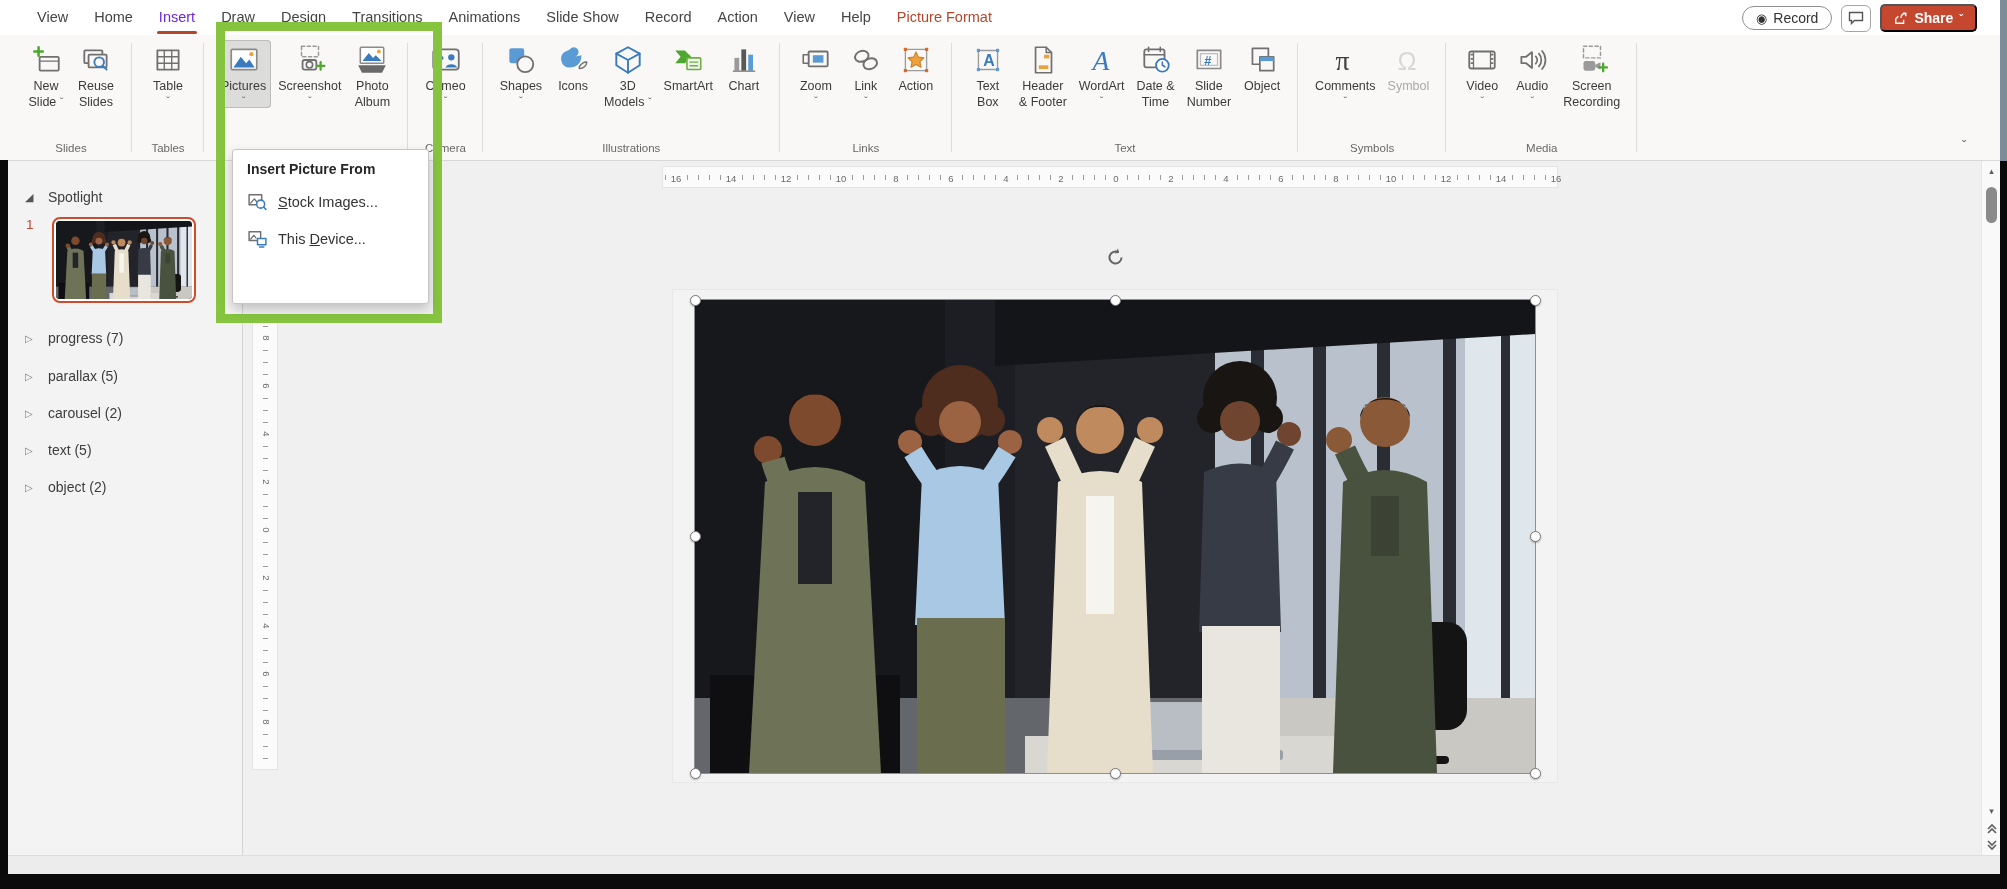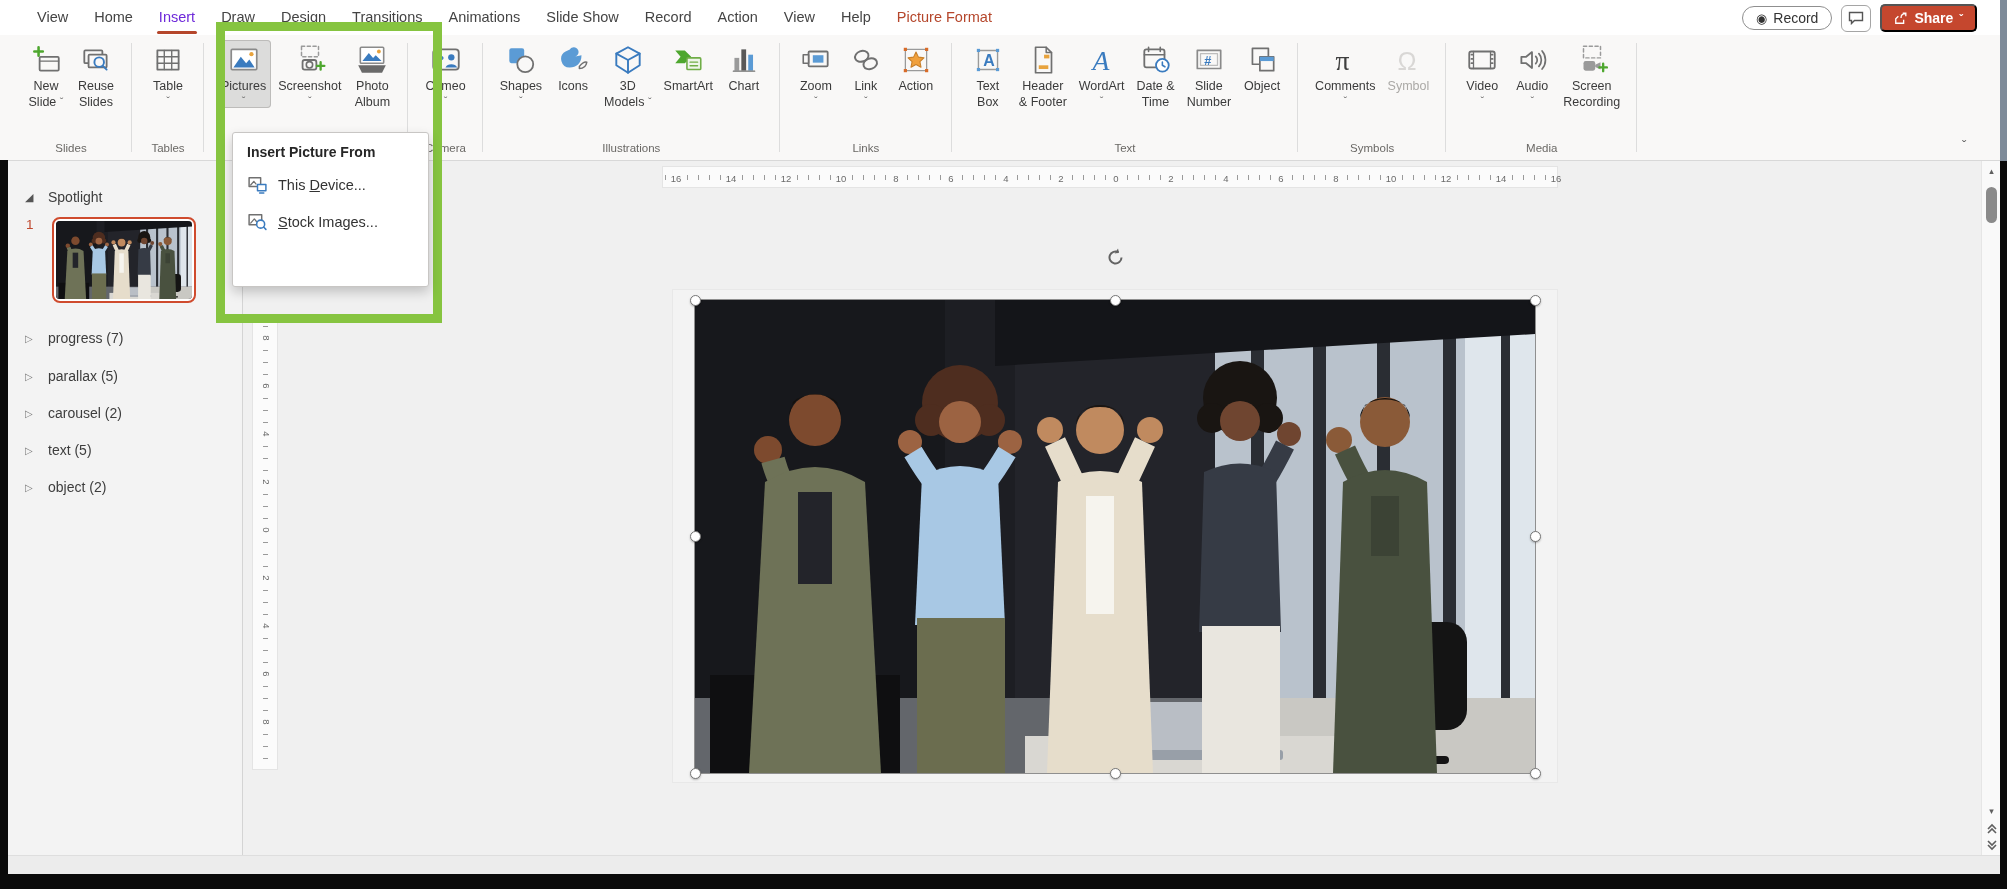--- a/index.html
+++ b/index.html
@@ -28,21 +28,21 @@
   .rlabel { height:21px; font-size:11.5px; color:#6a6865; text-align:center; line-height:18px; }
   .rbtn { display:flex; flex-direction:column; align-items:center; min-width:48px; padding:3px 5px 1px; border-radius:4px; font-size:12.5px; color:#3b3b3b; line-height:1.25; text-align:center; cursor:default; }
   .rbtn .ric { width:34px; height:34px; margin-bottom:2px; flex:none; }
   .rbtn.selected { background:#dcdcdb; box-shadow: inset 0 0 0 1px #bdbcba; }
   .rbtn.disabled { color:#aba9a6; }
   .chev { font-size:11px; color:#5f5f5f; line-height:1.1; }
   .ribbon-collapse { position:absolute; left:1962px; top:138px; font-size:13px; color:#5f5f5f; }
   
   .green-box { position:absolute; left:216px; top:22px; width:226px; height:301px; border:9px solid #86c440; pointer-events:none; z-index:30; }
   
-  .dropdown { position:absolute; left:232px; top:132px; width:197px; height:155px; background:#fff; border:1px solid #c8c6c4; border-radius:3px; box-shadow:0 5px 12px rgba(0,0,0,.2); z-index:40; padding:9px 0 0 0; }
+  .dropdown { position:absolute; left:232px; top:149px; width:197px; height:155px; background:#fff; border:1px solid #c8c6c4; border-radius:3px; box-shadow:0 5px 12px rgba(0,0,0,.2); z-index:40; padding:9px 0 0 0; }
   .dd-title { font-size:14px; font-weight:bold; color:#262626; padding:2px 14px 6px; }
   .dd-item { display:flex; align-items:center; gap:10px; height:37px; padding:0 14px; font-size:14.5px; color:#333; cursor:default; }
   .dd-item .dic { width:21px; height:21px; flex:none; }
   
   .sidebar { position:absolute; left:8px; top:161px; width:235px; height:694px; background:#f3f3f3; border-right:1px solid #d4d4d4; }
   .side-row { position:absolute; left:0; display:flex; align-items:center; gap:11px; height:24px; padding-left:17px; font-size:14px; color:#3d3d3d; cursor:default; }
   .tri { font-size:10px; color:#7c7c7c; width:12px; }
   .tri.exp { color:#555; font-size:11px; }
   .thumb-wrap { position:absolute; left:44px; top:56px; width:144px; height:86px; }
   .thumb-num { position:absolute; left:-26px; top:0px; font-size:13.5px; color:#c0492f; }
@@ -666,35 +666,35 @@
         <path d="M13 1.5 L14 5.8 L9.7 6.6 Z" fill="#636363"></path>
       </svg>
   </div>
 
   <div class="green-box"></div>
   <div class="dropdown">
     <div class="dd-title">Insert Picture From</div>
     <div id="dd-items">
         <div class="dd-item">
           <span class="dic"><svg viewBox="0 0 20 20" width="100%" height="100%" fill="none" stroke-linecap="round" stroke-linejoin="round">
+              <rect x="2" y="3.5" width="12" height="9.5" stroke="#707070" stroke-width="1.4"></rect>
+              <path d="M3.5 11.5 L7 7.5 L9 10" stroke="#707070" stroke-width="1.2"></path>
+              <circle cx="13" cy="12.5" r="3.8" fill="#fff" stroke="#3a7bbf" stroke-width="1.5"></circle>
+              <path d="M15.8 15.3 L18 17.5" stroke="#3a7bbf" stroke-width="1.5"></path>
+            </svg></span>
+          <span><u>S</u>tock Images...</span>
+        </div>
+        <div class="dd-item">
+          <span class="dic"><svg viewBox="0 0 20 20" width="100%" height="100%" fill="none" stroke-linecap="round" stroke-linejoin="round">
               <rect x="2" y="3.5" width="11" height="8.5" stroke="#707070" stroke-width="1.4"></rect>
               <path d="M3.5 10.5 L6.5 7 L8.5 9.5" stroke="#707070" stroke-width="1.2"></path>
               <rect x="10" y="10" width="8" height="6" fill="#fff" stroke="#3a7bbf" stroke-width="1.4"></rect>
               <path d="M12 18 h4" stroke="#3a7bbf" stroke-width="1.4"></path>
             </svg></span>
           <span>This <u>D</u>evice...</span>
-        </div>
-        <div class="dd-item">
-          <span class="dic"><svg viewBox="0 0 20 20" width="100%" height="100%" fill="none" stroke-linecap="round" stroke-linejoin="round">
-              <rect x="2" y="3.5" width="12" height="9.5" stroke="#707070" stroke-width="1.4"></rect>
-              <path d="M3.5 11.5 L7 7.5 L9 10" stroke="#707070" stroke-width="1.2"></path>
-              <circle cx="13" cy="12.5" r="3.8" fill="#fff" stroke="#3a7bbf" stroke-width="1.5"></circle>
-              <path d="M15.8 15.3 L18 17.5" stroke="#3a7bbf" stroke-width="1.5"></path>
-            </svg></span>
-          <span><u>S</u>tock Images...</span>
         </div>
       </div>
   </div>
 
   <div class="vscroll">
     <div class="scroll-arrow" style="top:2px;">▴</div>
     <div class="scroll-thumb"></div>
     <div class="scroll-arrow" style="top:642px;">▾</div>
     <div class="slide-nav" style="top:660px;">
       <svg width="12" height="12" viewBox="0 0 12 12">

